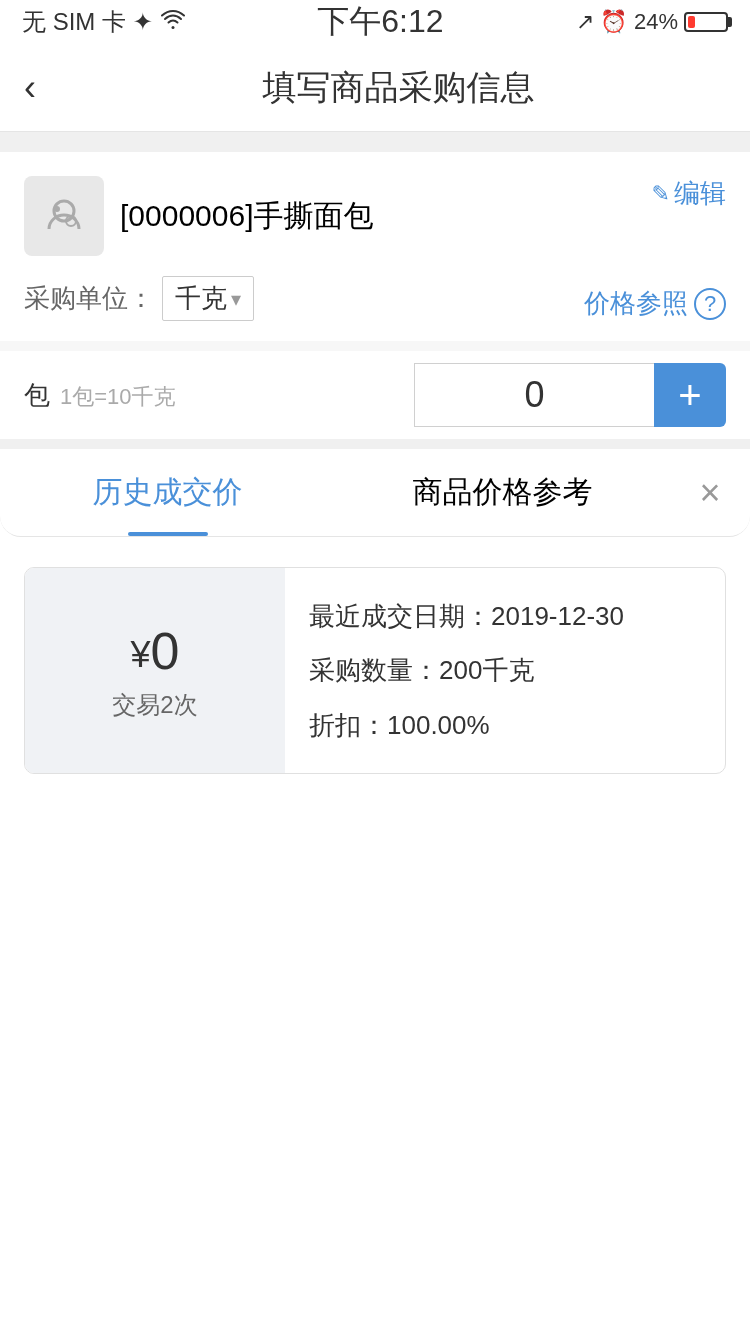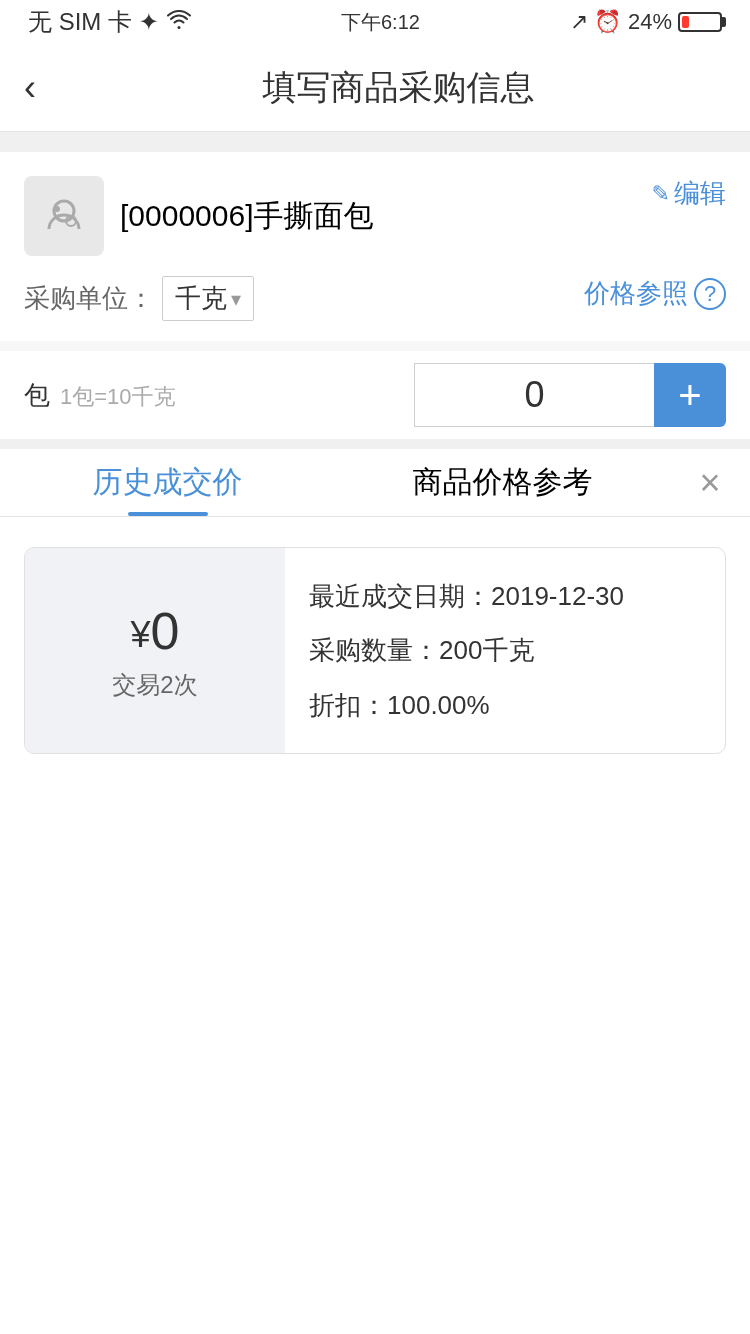--- a/index.html
+++ b/index.html
@@ -13,32 +13,32 @@
     }
 
     
     .status-bar {
       width: 750px;
       height: 44px;
       background: #fff;
       display: flex;
       align-items: center;
       justify-content: space-between;
-      padding: 0 28px;
+      padding: 0 22px;
       font-size: 26px;
     }
     .status-left {
       display: flex;
       align-items: center;
       gap: 8px;
       font-size: 24px;
       color: #333;
     }
     .status-center {
-      font-size: 20px;
+      font-size: 32px;
       color: #333;
       font-weight: 400;
     }
     .status-right {
       display: flex;
       align-items: center;
       gap: 6px;
       font-size: 22px;
       color: #333;
     }
@@ -131,21 +131,21 @@
       font-size: 26px;
       color: #4a90d9;
       display: flex;
       align-items: center;
       gap: 4px;
       cursor: pointer;
       white-space: nowrap;
     }
     .product-unit-row {
       display: flex;
-      align-items: flex-start;
+      align-items: flex-end;
       justify-content: space-between;
       margin-top: 20px;
     }
     .unit-label {
       font-size: 26px;
       color: #666;
       display: flex;
       align-items: center;
       gap: 8px;
     }
@@ -232,23 +232,24 @@
     }
 
     
     .tabs-panel {
       background: #fff;
       margin-top: 10px;
     }
     .tabs-header {
       display: flex;
       align-items: center;
-      height: 68px;
+      height: 88px;
       border-bottom: 1px solid #e5e5e5;
       position: relative;
+      border-radius: 21px;
     }
     .tab-item {
       flex: 1;
       display: flex;
       align-items: center;
       justify-content: center;
       flex-direction: column;
       height: 100%;
       font-size: 30px;
       color: #000000;

